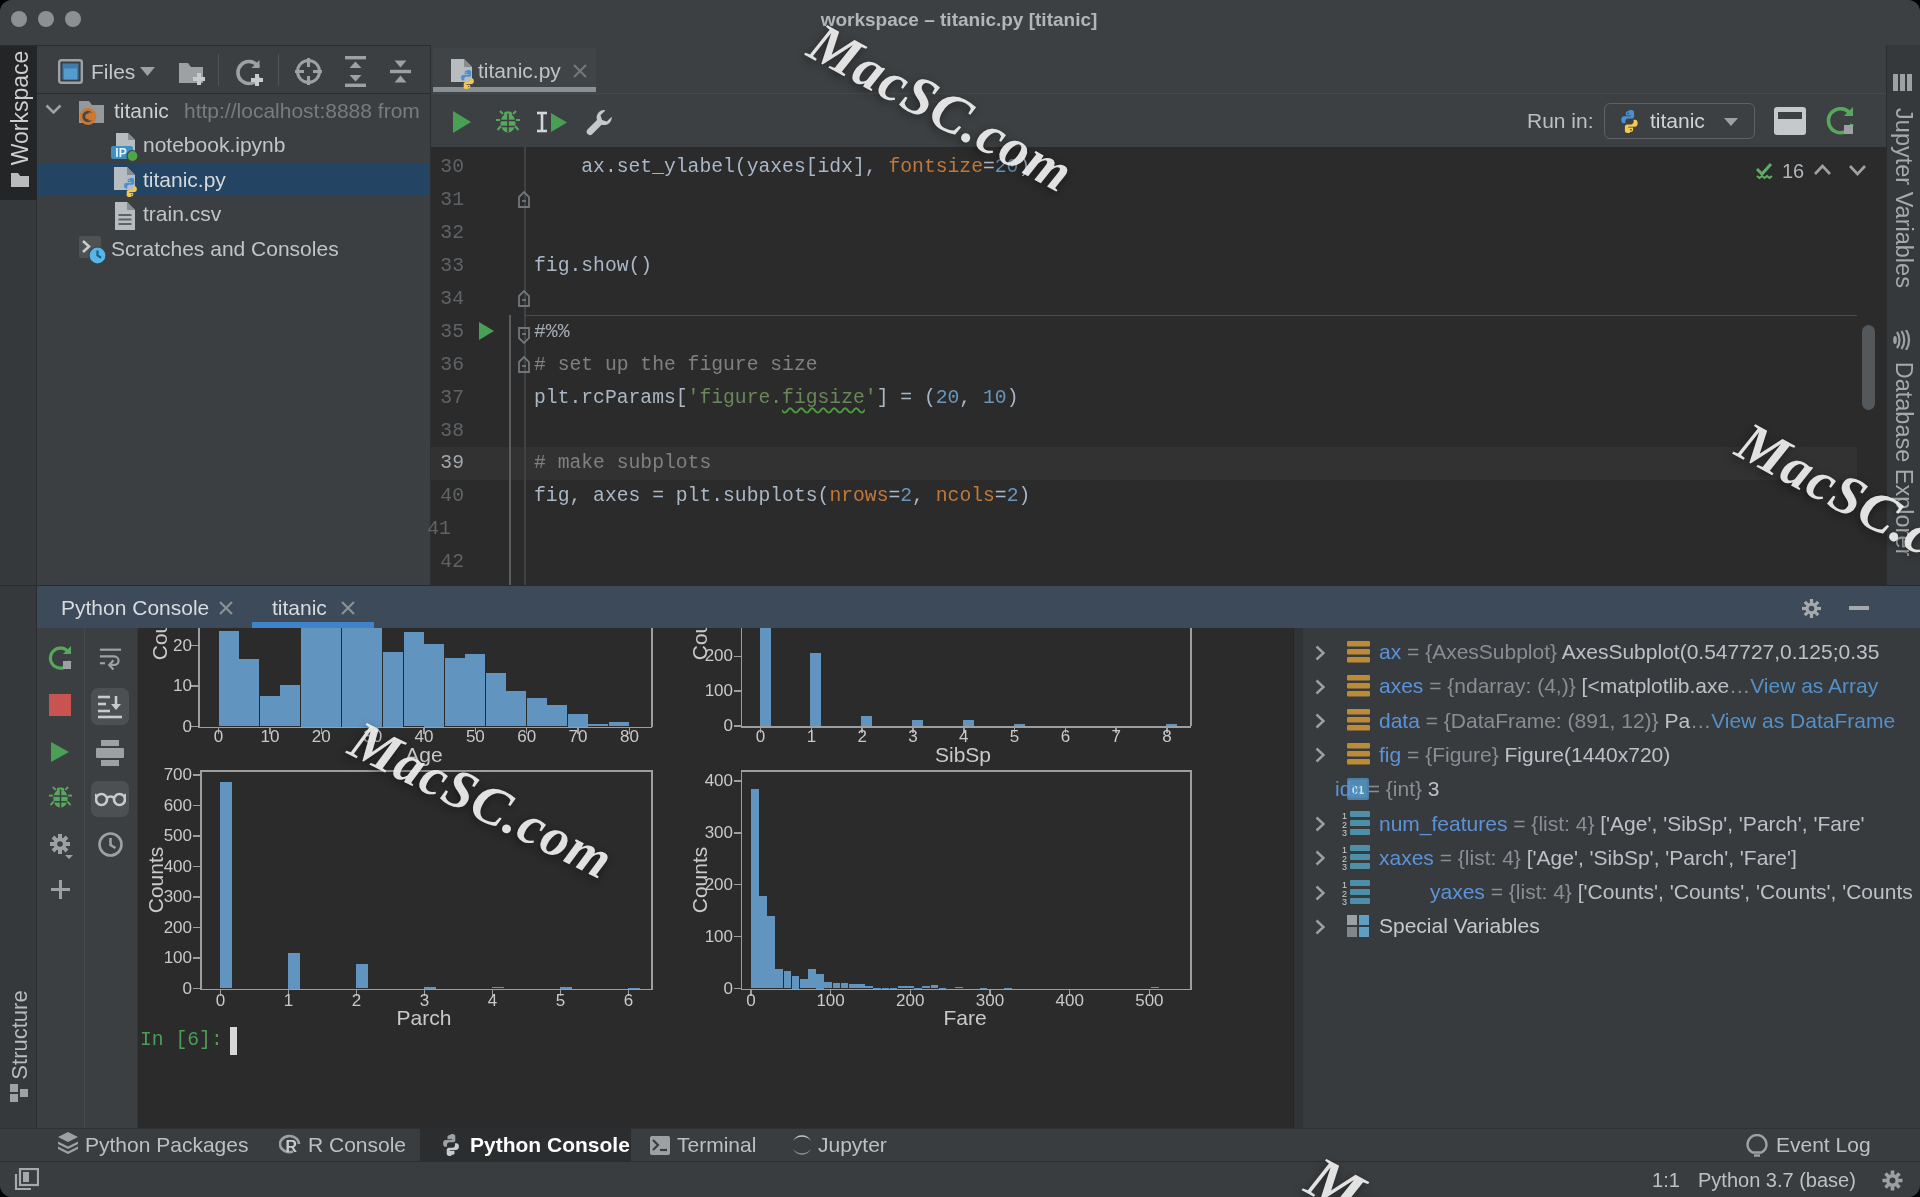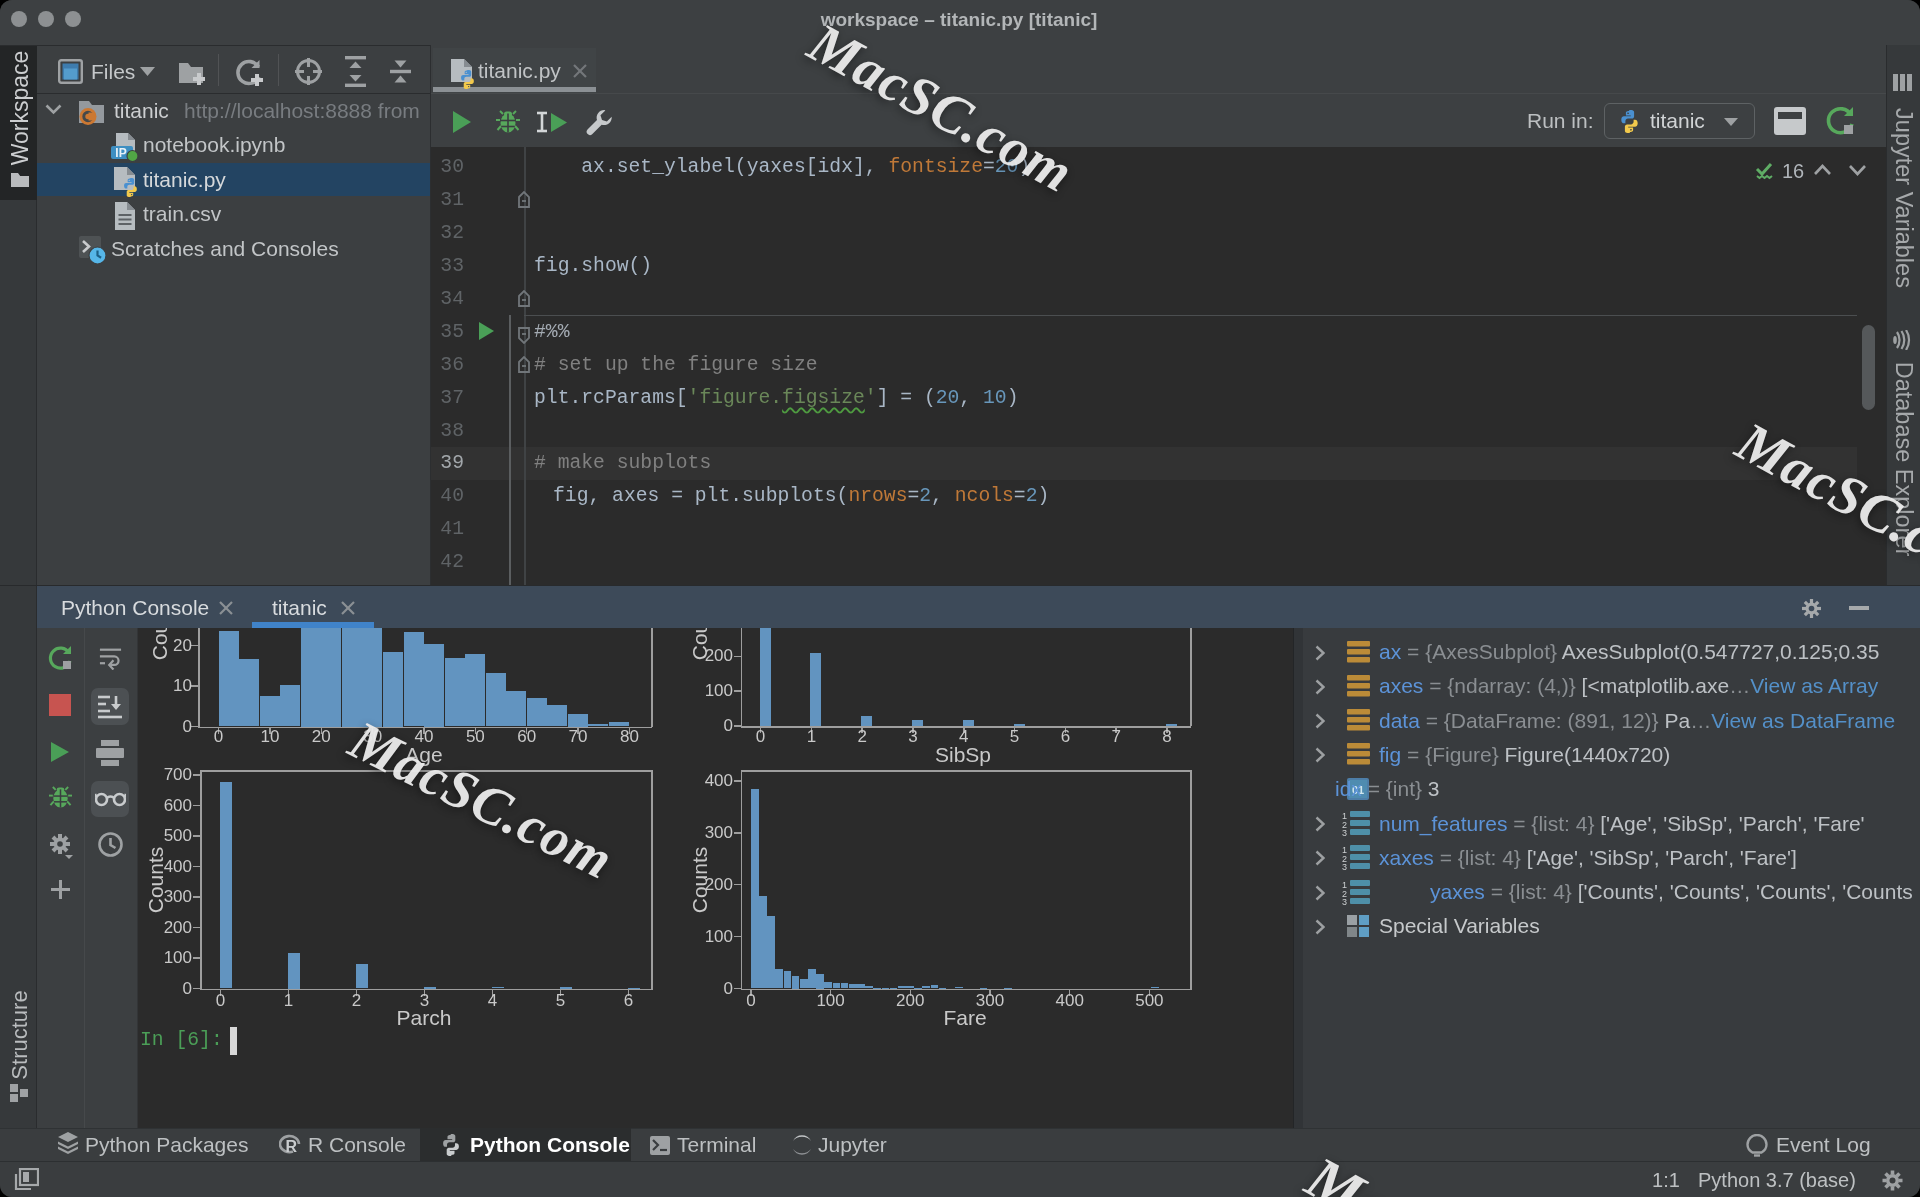--- a/index.html
+++ b/index.html
@@ -220,21 +220,21 @@
 <div class="abs mono" style="left:414px;top:200.20000000000002px;width:50px;transform:translateY(-50%);text-align:right;color:#5f6366;">31</div>
 <div class="abs mono" style="left:414px;top:233.10000000000002px;width:50px;transform:translateY(-50%);text-align:right;color:#5f6366;">32</div>
 <div class="abs mono" style="left:414px;top:266.0px;width:50px;transform:translateY(-50%);text-align:right;color:#5f6366;">33</div>
 <div class="abs mono" style="left:414px;top:298.9px;width:50px;transform:translateY(-50%);text-align:right;color:#5f6366;">34</div>
 <div class="abs mono" style="left:414px;top:331.8px;width:50px;transform:translateY(-50%);text-align:right;color:#5f6366;">35</div>
 <div class="abs mono" style="left:414px;top:364.7px;width:50px;transform:translateY(-50%);text-align:right;color:#5f6366;">36</div>
 <div class="abs mono" style="left:414px;top:397.6px;width:50px;transform:translateY(-50%);text-align:right;color:#5f6366;">37</div>
 <div class="abs mono" style="left:414px;top:430.5px;width:50px;transform:translateY(-50%);text-align:right;color:#5f6366;">38</div>
 <div class="abs mono" style="left:414px;top:463.4px;width:50px;transform:translateY(-50%);text-align:right;color:#a2a7ab;">39</div>
 <div class="abs mono" style="left:414px;top:496.3px;width:50px;transform:translateY(-50%);text-align:right;color:#5f6366;">40</div>
-<div class="abs mono" style="left:414px;top:529.2px;width:50px;transform:translateY(-50%);text-align:right;color:#5f6366;">41</div>
+<div class="abs mono" style="left:414px;top:529.2px;width:50px;transform:translateY(-50%);text-align:center;color:#5f6366;">41</div>
 <div class="abs mono" style="left:414px;top:562.0999999999999px;width:50px;transform:translateY(-50%);text-align:right;color:#5f6366;">42</div>
 <svg class="abs" style="left:517px;top:191px;" width="14" height="17" viewBox="0 0 14 17">
       <path d="M2 6 L7 1 L12 6 V16 H2 z" fill="none" stroke="#71767a" stroke-width="1.8"></path>
       <path d="M5 10 h4" stroke="#71767a" stroke-width="1.8"></path>
     </svg>
 <svg class="abs" style="left:517px;top:290px;" width="14" height="17" viewBox="0 0 14 17">
       <path d="M2 6 L7 1 L12 6 V16 H2 z" fill="none" stroke="#71767a" stroke-width="1.8"></path>
       <path d="M5 10 h4" stroke="#71767a" stroke-width="1.8"></path>
     </svg>
 <svg class="abs" style="left:517px;top:327px;" width="14" height="17" viewBox="0 0 14 17">
@@ -247,21 +247,21 @@
     </svg>
 <svg class="abs" style="left:478px;top:321px;" width="17" height="20" viewBox="0 0 17 20">
       <path d="M1 1 L16 10 L1 19 z" fill="#4a9f57"></path>
     </svg>
 <div class="abs mono" style="left:534px;top:167.3px;transform:translateY(-50%);white-space:pre;color:#a9b7c6;">    ax.set_ylabel(yaxes[idx], <span style="color:#c07938">fontsize</span>=<span style="color:#6897bb">20</span>)</div>
 <div class="abs mono" style="left:534px;top:266.0px;transform:translateY(-50%);white-space:pre;color:#a9b7c6;">fig.show()</div>
 <div class="abs mono" style="left:534px;top:331.8px;transform:translateY(-50%);white-space:pre;color:#a9b7c6;"><span style="color:#a4abb3">#%%</span></div>
 <div class="abs mono" style="left:534px;top:364.7px;transform:translateY(-50%);white-space:pre;color:#a9b7c6;"><span style="color:#808080"># set up the figure size</span></div>
 <div class="abs mono" style="left:534px;top:397.6px;transform:translateY(-50%);white-space:pre;color:#a9b7c6;">plt.rcParams[<span style="color:#6a8759">'figure.<span class="wavy">figsize</span>'</span>] = (<span style="color:#6897bb">20</span>, <span style="color:#6897bb">10</span>)</div>
 <div class="abs mono" style="left:534px;top:463.4px;transform:translateY(-50%);white-space:pre;color:#a9b7c6;"><span style="color:#808080"># make subplots</span></div>
-<div class="abs mono" style="left:534px;top:496.3px;transform:translateY(-50%);white-space:pre;color:#a9b7c6;margin-left:19px;">fig, axes = plt.subplots(<span style="color:#c07938">nrows</span>=<span style="color:#6897bb">2</span>, <span style="color:#c07938">ncols</span>=<span style="color:#6897bb">2</span>)</div>
+<div class="abs mono" style="left:534px;top:496.3px;transform:translateY(-50%);white-space:pre;color:#a9b7c6;">fig, axes = plt.subplots(<span style="color:#c07938">nrows</span>=<span style="color:#6897bb">2</span>, <span style="color:#c07938">ncols</span>=<span style="color:#6897bb">2</span>)</div>
 <div class="abs" style="left:1862px;top:325px;width:13px;height:85px;background:#55585a;border-radius:7px;"></div>
 <div class="abs" style="left:1886px;top:45px;width:34px;height:1083px;background:#36393b;"></div>
 <div class="abs" style="left:1886px;top:45px;width:1px;height:1083px;background:#2a2c2e;"></div>
 <svg class="abs" style="left:1893px;top:74px;" width="19" height="17" viewBox="0 0 19 17">
       <g fill="#9ea1a3">
         <rect x="0" y="0" width="5" height="17"></rect>
         <rect x="7" y="0" width="5" height="17"></rect>
         <rect x="14" y="0" width="5" height="17"></rect>
       </g>
     </svg>

